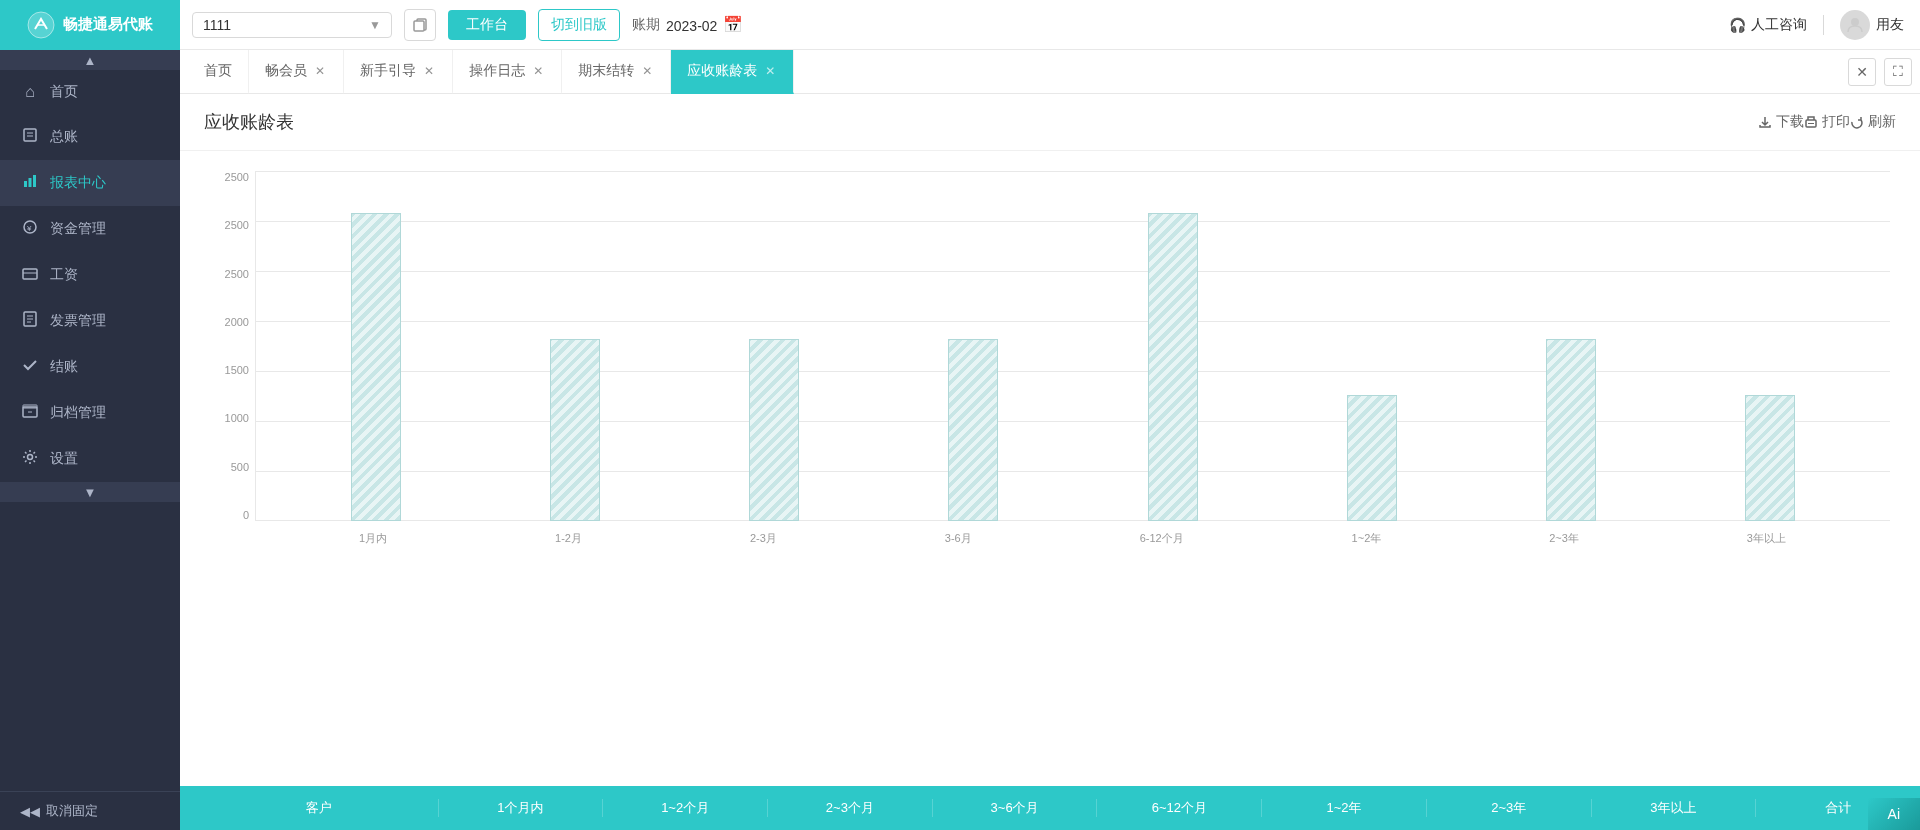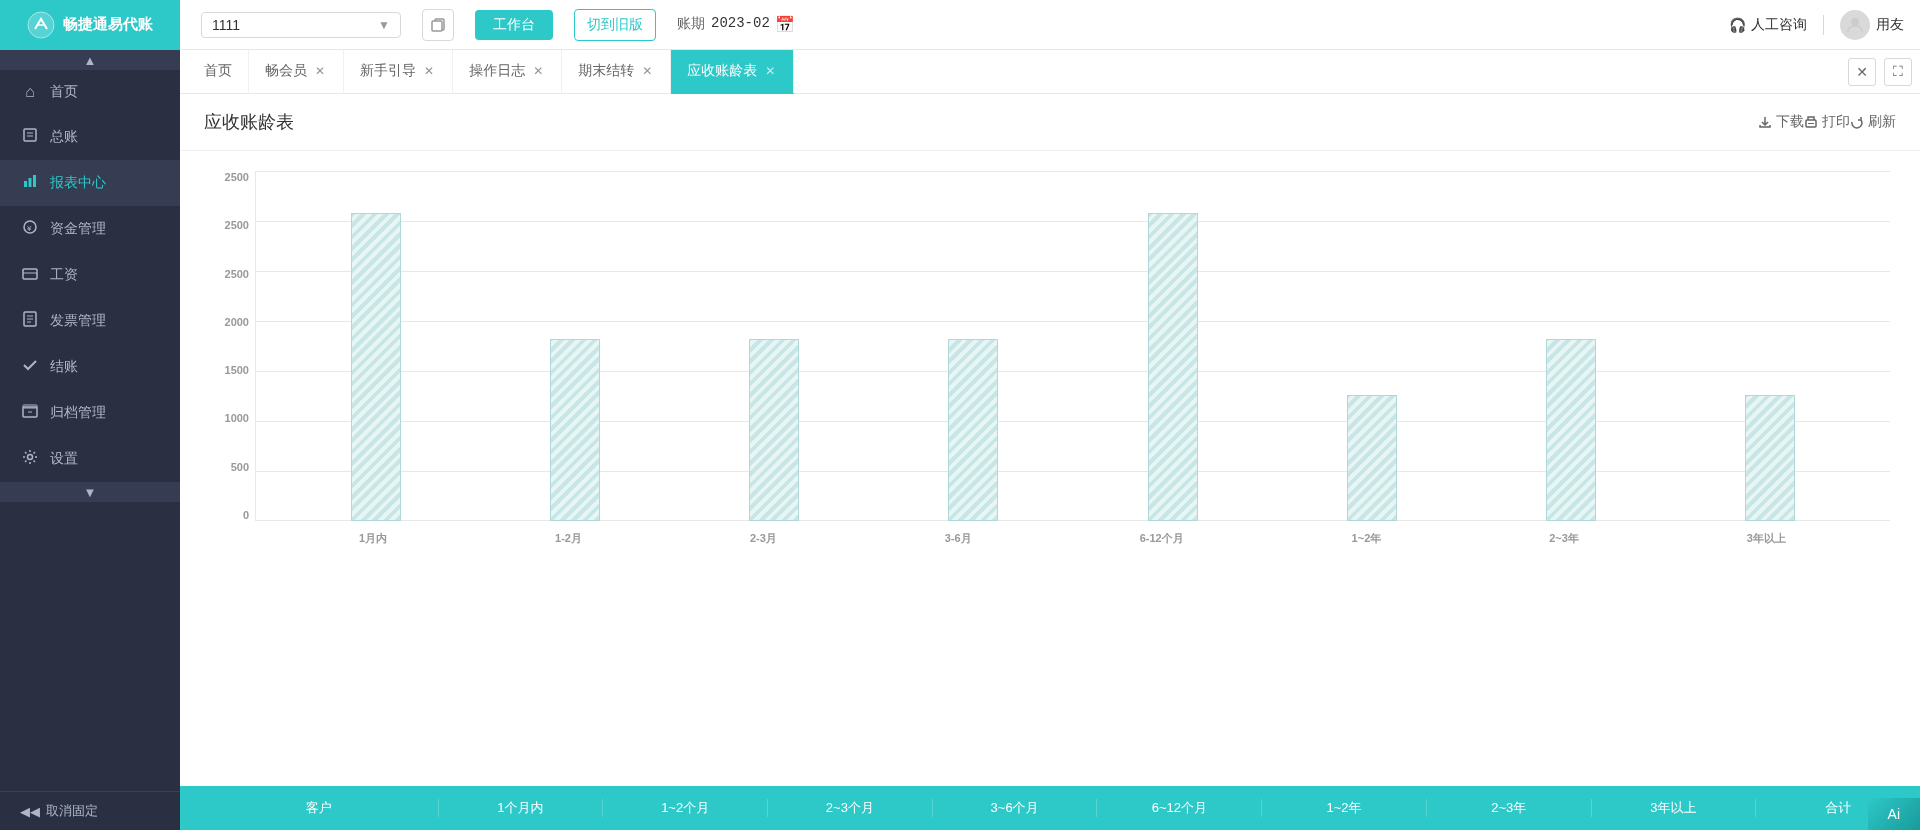--- a/index.html
+++ b/index.html
@@ -6,21 +6,21 @@
     body { font-family: 'Microsoft YaHei', Arial, sans-serif; font-size: 13px; background: #f0f2f5; display: flex; flex-direction: column; height: 830px; overflow: hidden; }
 
     
     .top-header {
       display: flex;
       align-items: center;
       background: #fff;
       height: 50px;
       padding: 0 16px;
       border-bottom: 1px solid #e8e8e8;
-      gap: 21px;
+      gap: 12px;
       flex-shrink: 0;
     }
     .logo-area {
       display: flex;
       align-items: center;
       gap: 8px;
       width: 180px;
       background: #2dc8c8;
       height: 50px;
       justify-content: center;
@@ -73,25 +73,24 @@
       border: 1px solid #2dc8c8;
       color: #2dc8c8;
       background: #fff;
       border-radius: 4px;
       padding: 6px 12px;
       cursor: pointer;
       font-size: 14px;
     }
     .period-area {
       display: flex;
-      align-items: flex-start;
+      align-items: flex-end;
       gap: 6px;
       font-size: 14px;
       color: #333;
-      font-family: Liberation Mono, monospace;
     }
     .period-label { color: #666; }
     .period-value { font-weight: 500; }
     .cal-icon { color: #2dc8c8; font-size: 16px; cursor: pointer; }
     .header-right {
       margin-left: auto;
       display: flex;
       align-items: center;
       gap: 16px;
     }
@@ -229,21 +228,20 @@
       color: #666; cursor: pointer; font-size: 14px;
       background: none; border: none;
     }
 
     
     .chart-container {
       flex: 1;
       padding: 20px 30px 10px;
       position: relative;
       min-height: 420px;
-      font-weight: bold;
     }
 
     .chart-wrapper {
       position: relative;
       width: 100%;
       height: 380px;
     }
 
     
     .y-axis {

